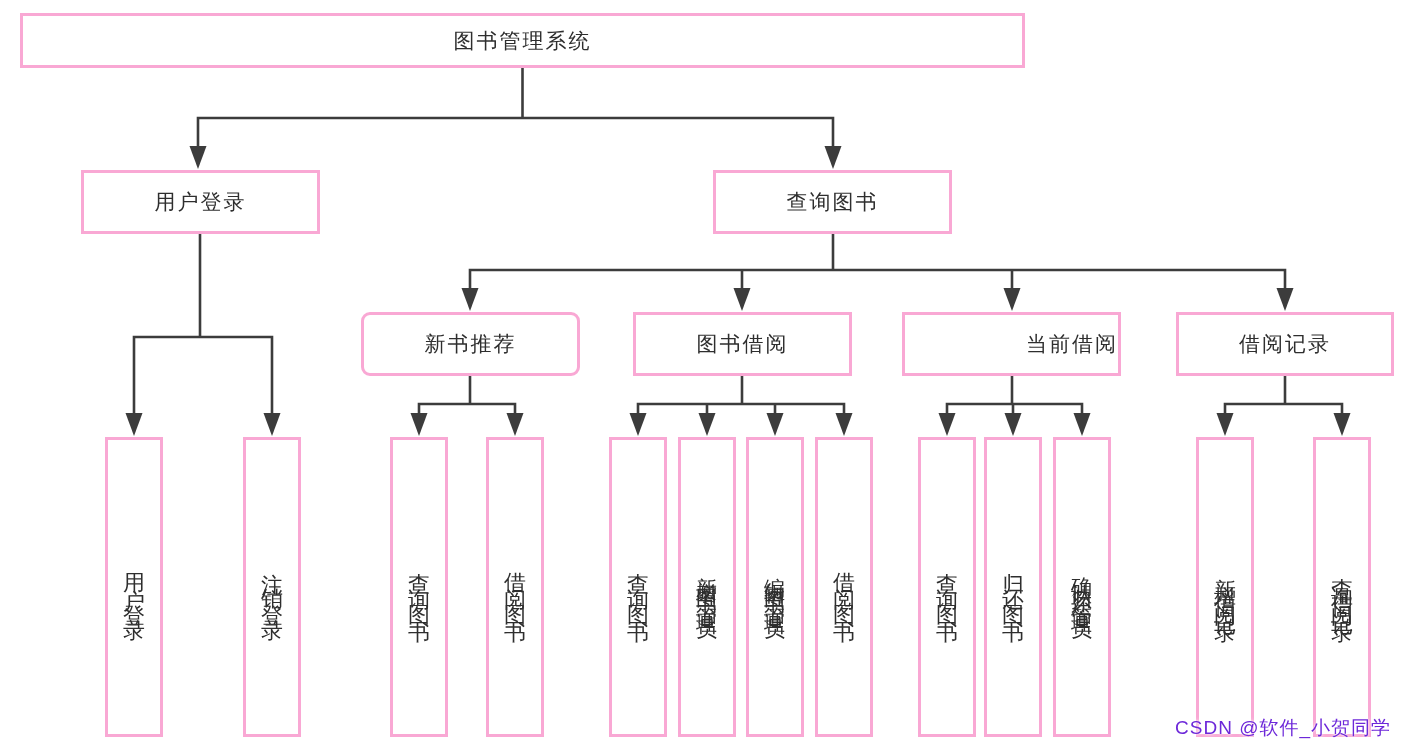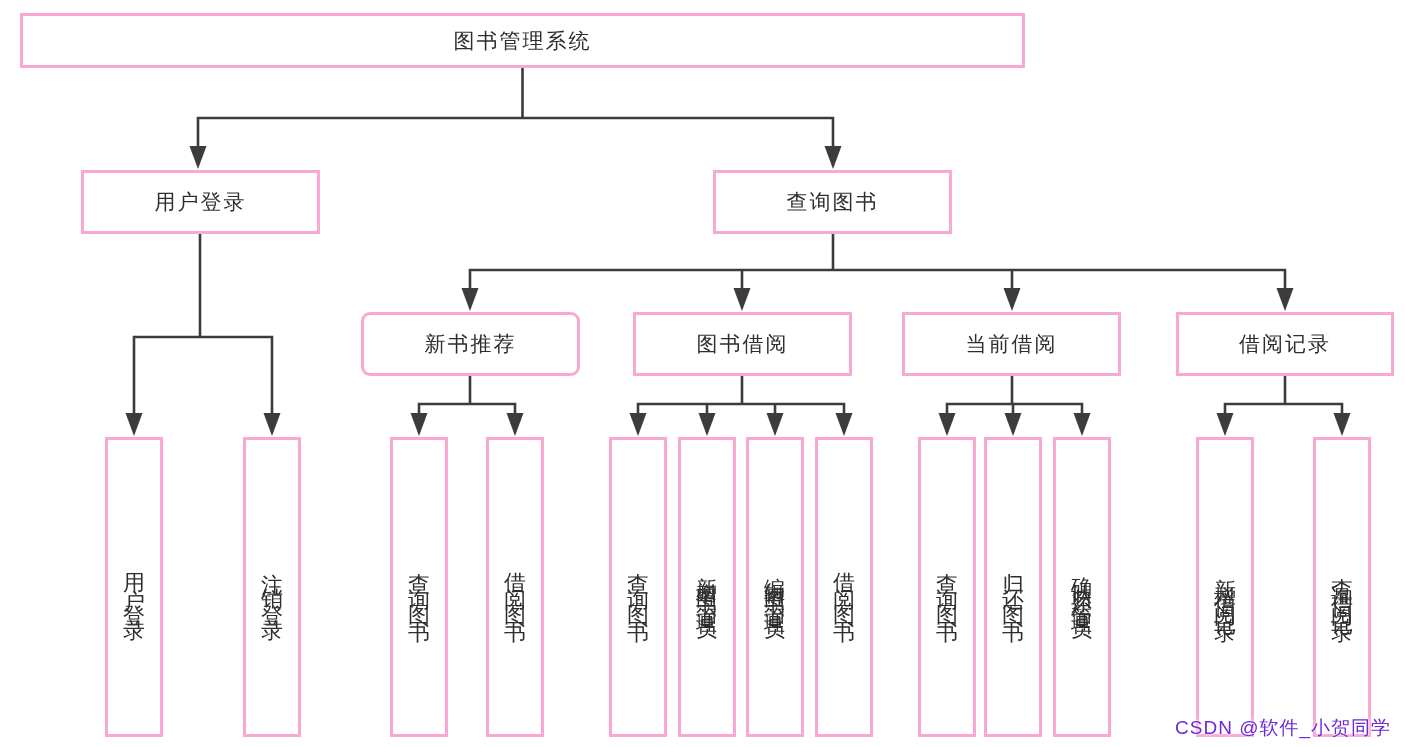--- a/index.html
+++ b/index.html
@@ -110,21 +110,21 @@
   <div class="node h-node" style="left:713px; top:170px; width:239px; height:64px;">
     <span>查询图书</span>
   </div>
 
   <div class="node h-node" style="left:361px; top:312px; width:219px; height:64px;border-radius:9px;">
     <span>新书推荐</span>
   </div>
   <div class="node h-node" style="left:633px; top:312px; width:219px; height:64px;">
     <span>图书借阅</span>
   </div>
-  <div class="node h-node" style="left:902px; top:312px; width:219px; height:64px;">
+  <div class="node h-node" style="left:902px; top:312px; width:219px; height:64px;justify-content:flex-end;">
     <span>当前借阅</span>
   </div>
   <div class="node h-node" style="left:1176px; top:312px; width:218px; height:64px;">
     <span>借阅记录</span>
   </div>
 
   <div class="node leaf" style="left:105px; top:437px;">
     <span>用户登录</span>
   </div>
   <div class="node leaf" style="left:243px; top:437px;">

